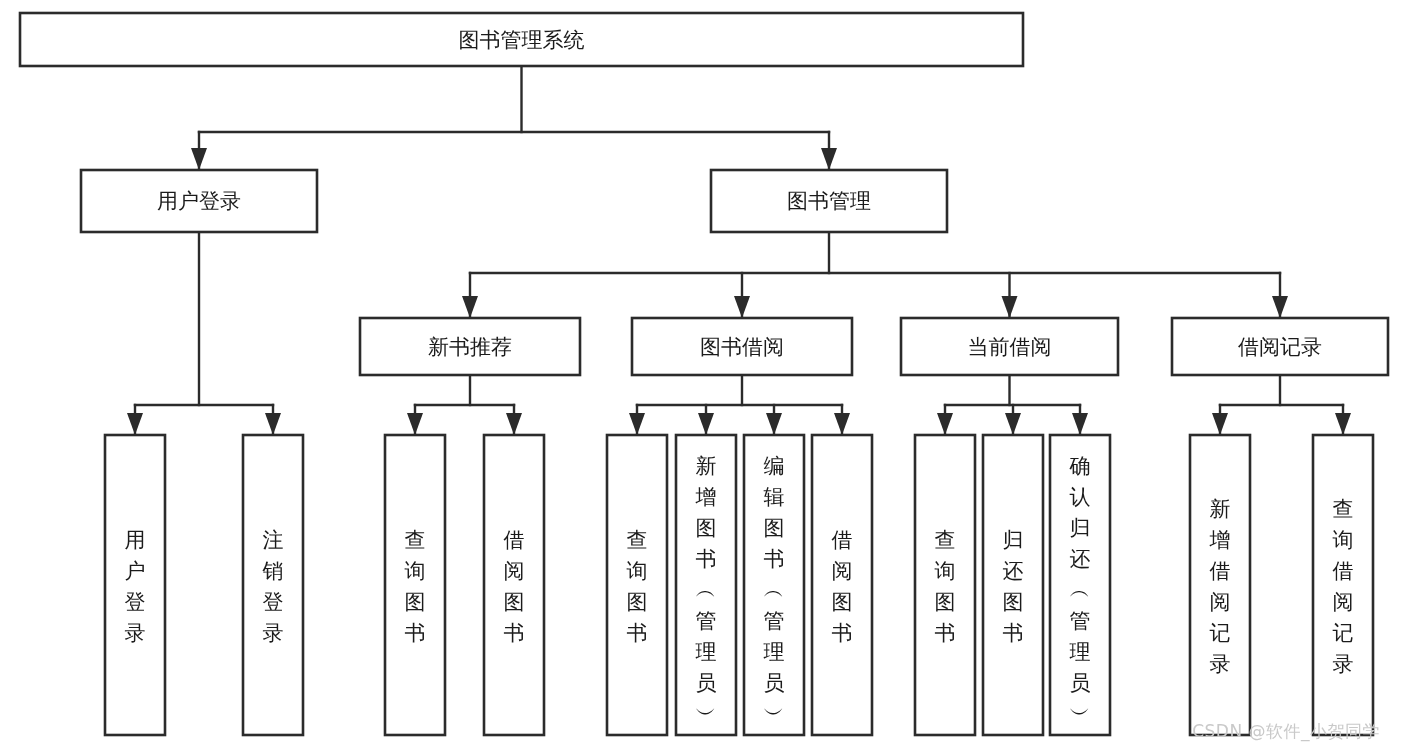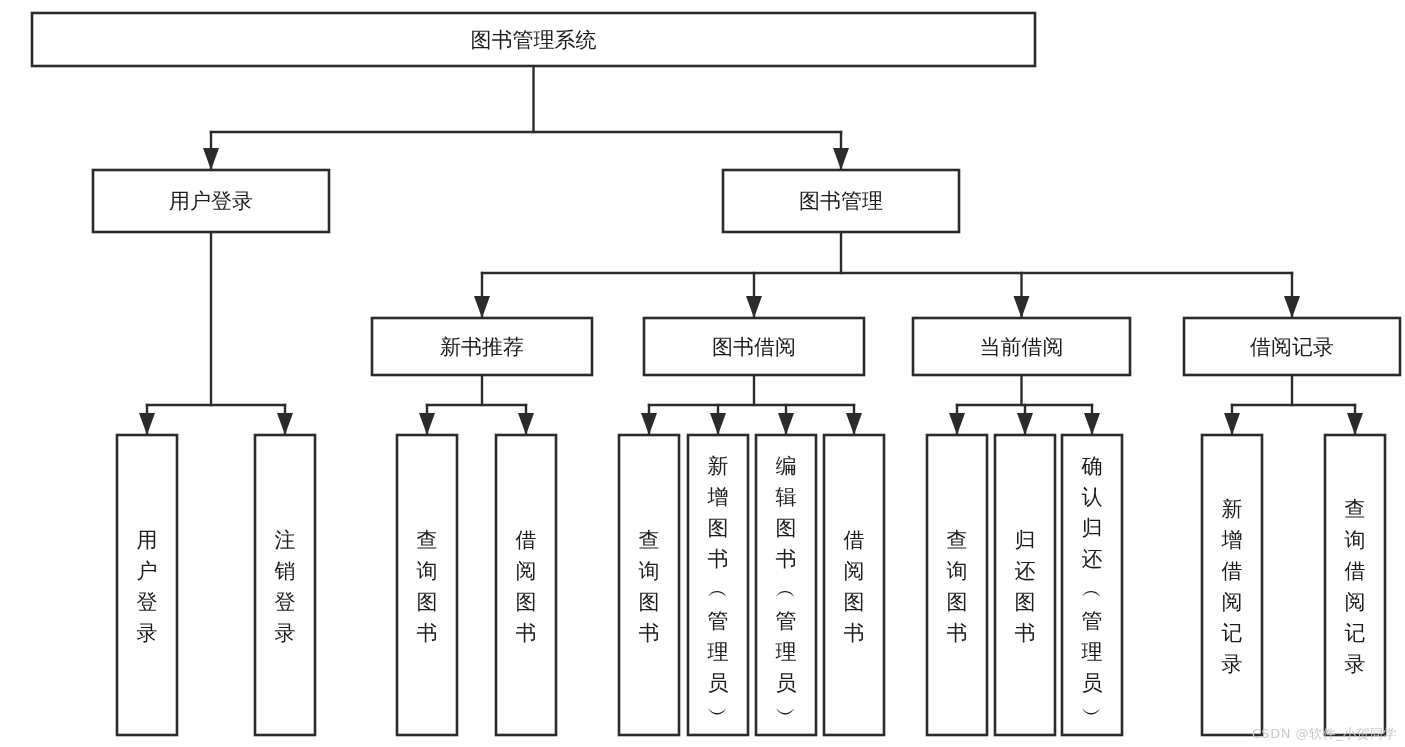--- a/index.html
+++ b/index.html
@@ -1,44 +1,44 @@
 <!DOCTYPE html>
 <html><head>
 <meta charset="utf-8">
 <style>
   html,body{margin:0;padding:0;background:#ffffff;}
   body{
     width:1405px;height:747px;
     font-family:"DejaVu Sans","Liberation Sans",sans-serif;
     overflow:hidden;position:relative;
   }
-  #diagram-root{position:absolute;left:0;top:0;width:1172px;height:747px;margin-left:12px;}
+  #diagram-root{position:absolute;left:0;top:0;width:1172px;height:747px;}
   svg.diagram{display:block;width:1405px;height:747px;}
   .box-rect{fill:#ffffff;stroke:#2b2b2b;stroke-width:2.6;}
   .box-rect-root{fill:#ffffff;stroke:#2b2b2b;stroke-width:2.6;}
   .conn{stroke:#2b2b2b;stroke-width:2.4;fill:none;stroke-linecap:square;}
   .arrow-head{fill:#2b2b2b;stroke:none;}
   .node-label{
     fill:#1b1b1b;
     font-family:"DejaVu Sans","Liberation Sans",sans-serif;
     font-size:21px;
     text-anchor:middle;
     dominant-baseline:middle;
   }
   .leaf-label{
     fill:#1b1b1b;
     font-family:"DejaVu Sans","Liberation Sans",sans-serif;
     font-size:21px;
     text-anchor:middle;
   }
   .watermark{
     position:absolute;
-    right:8px;bottom:4px;
+    right:25px;bottom:4px;
     color:#c9c9c9;
-    font-size:13px;
+    font-size:17px;
     font-family:"DejaVu Sans","Liberation Sans",sans-serif;
     letter-spacing:0.5px;
     white-space:nowrap;
     user-select:none;
   }
 </style>
 </head>
 <body>
 
 <div id="diagram-root">

